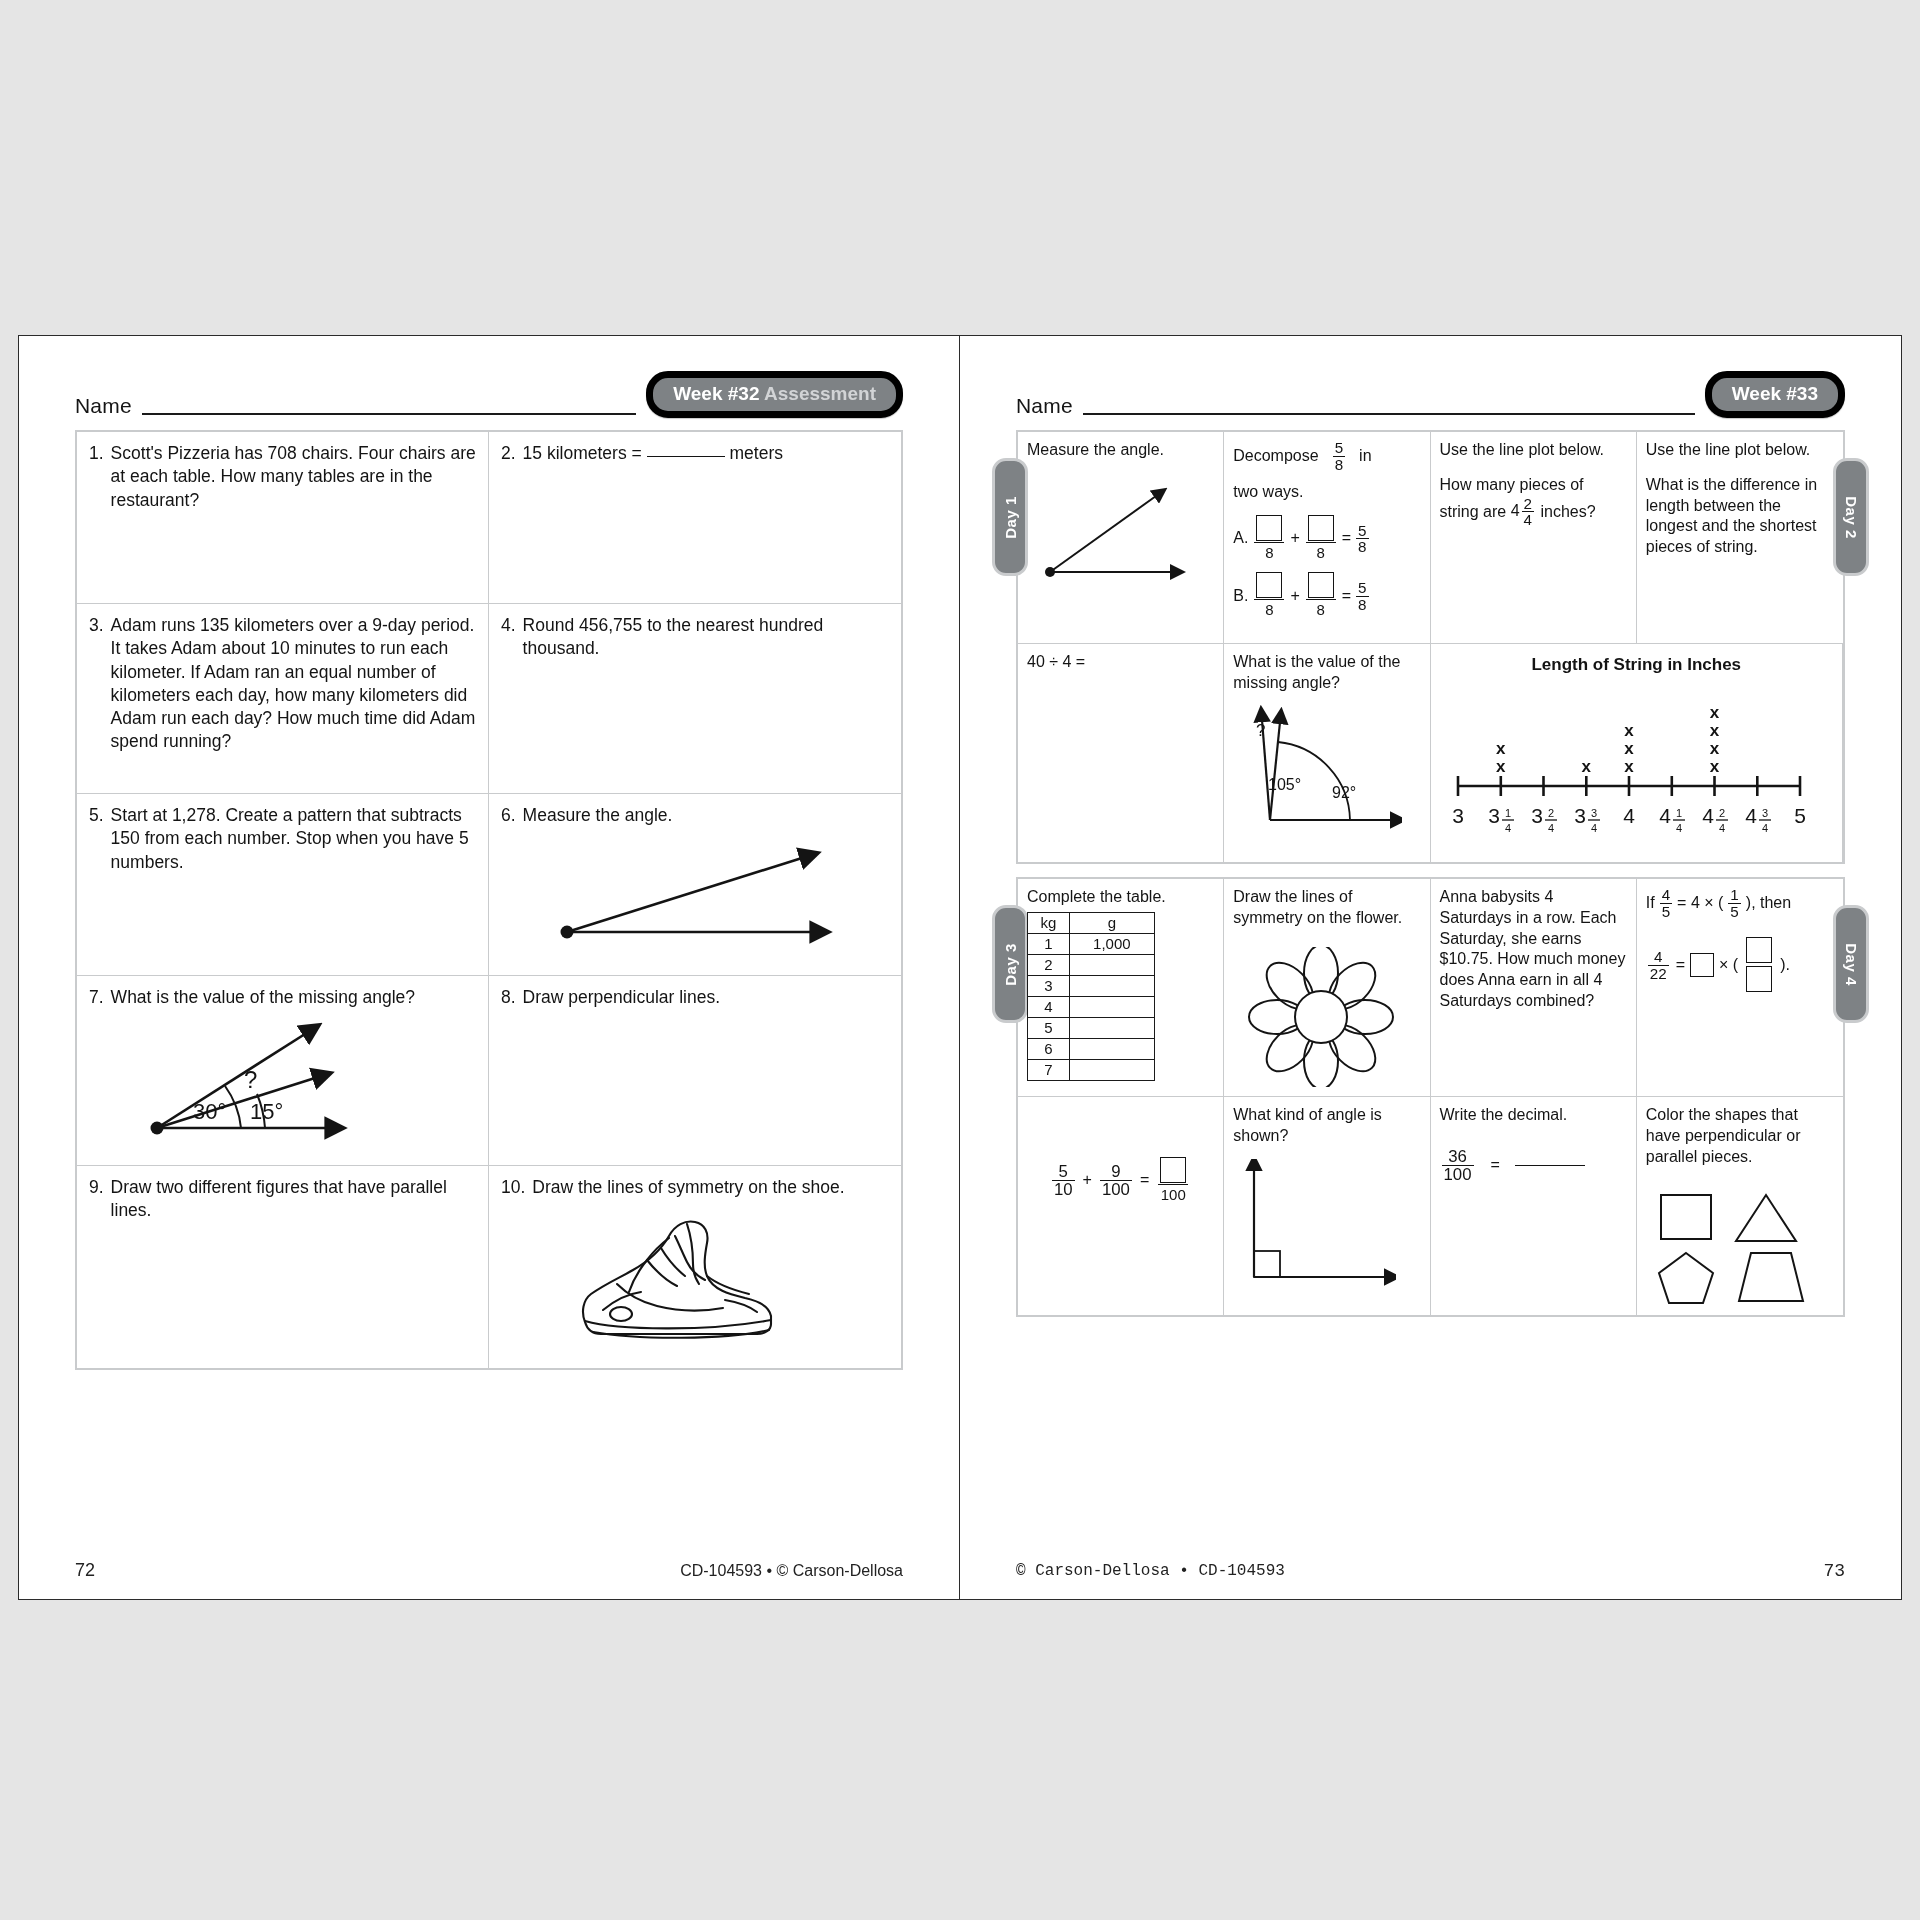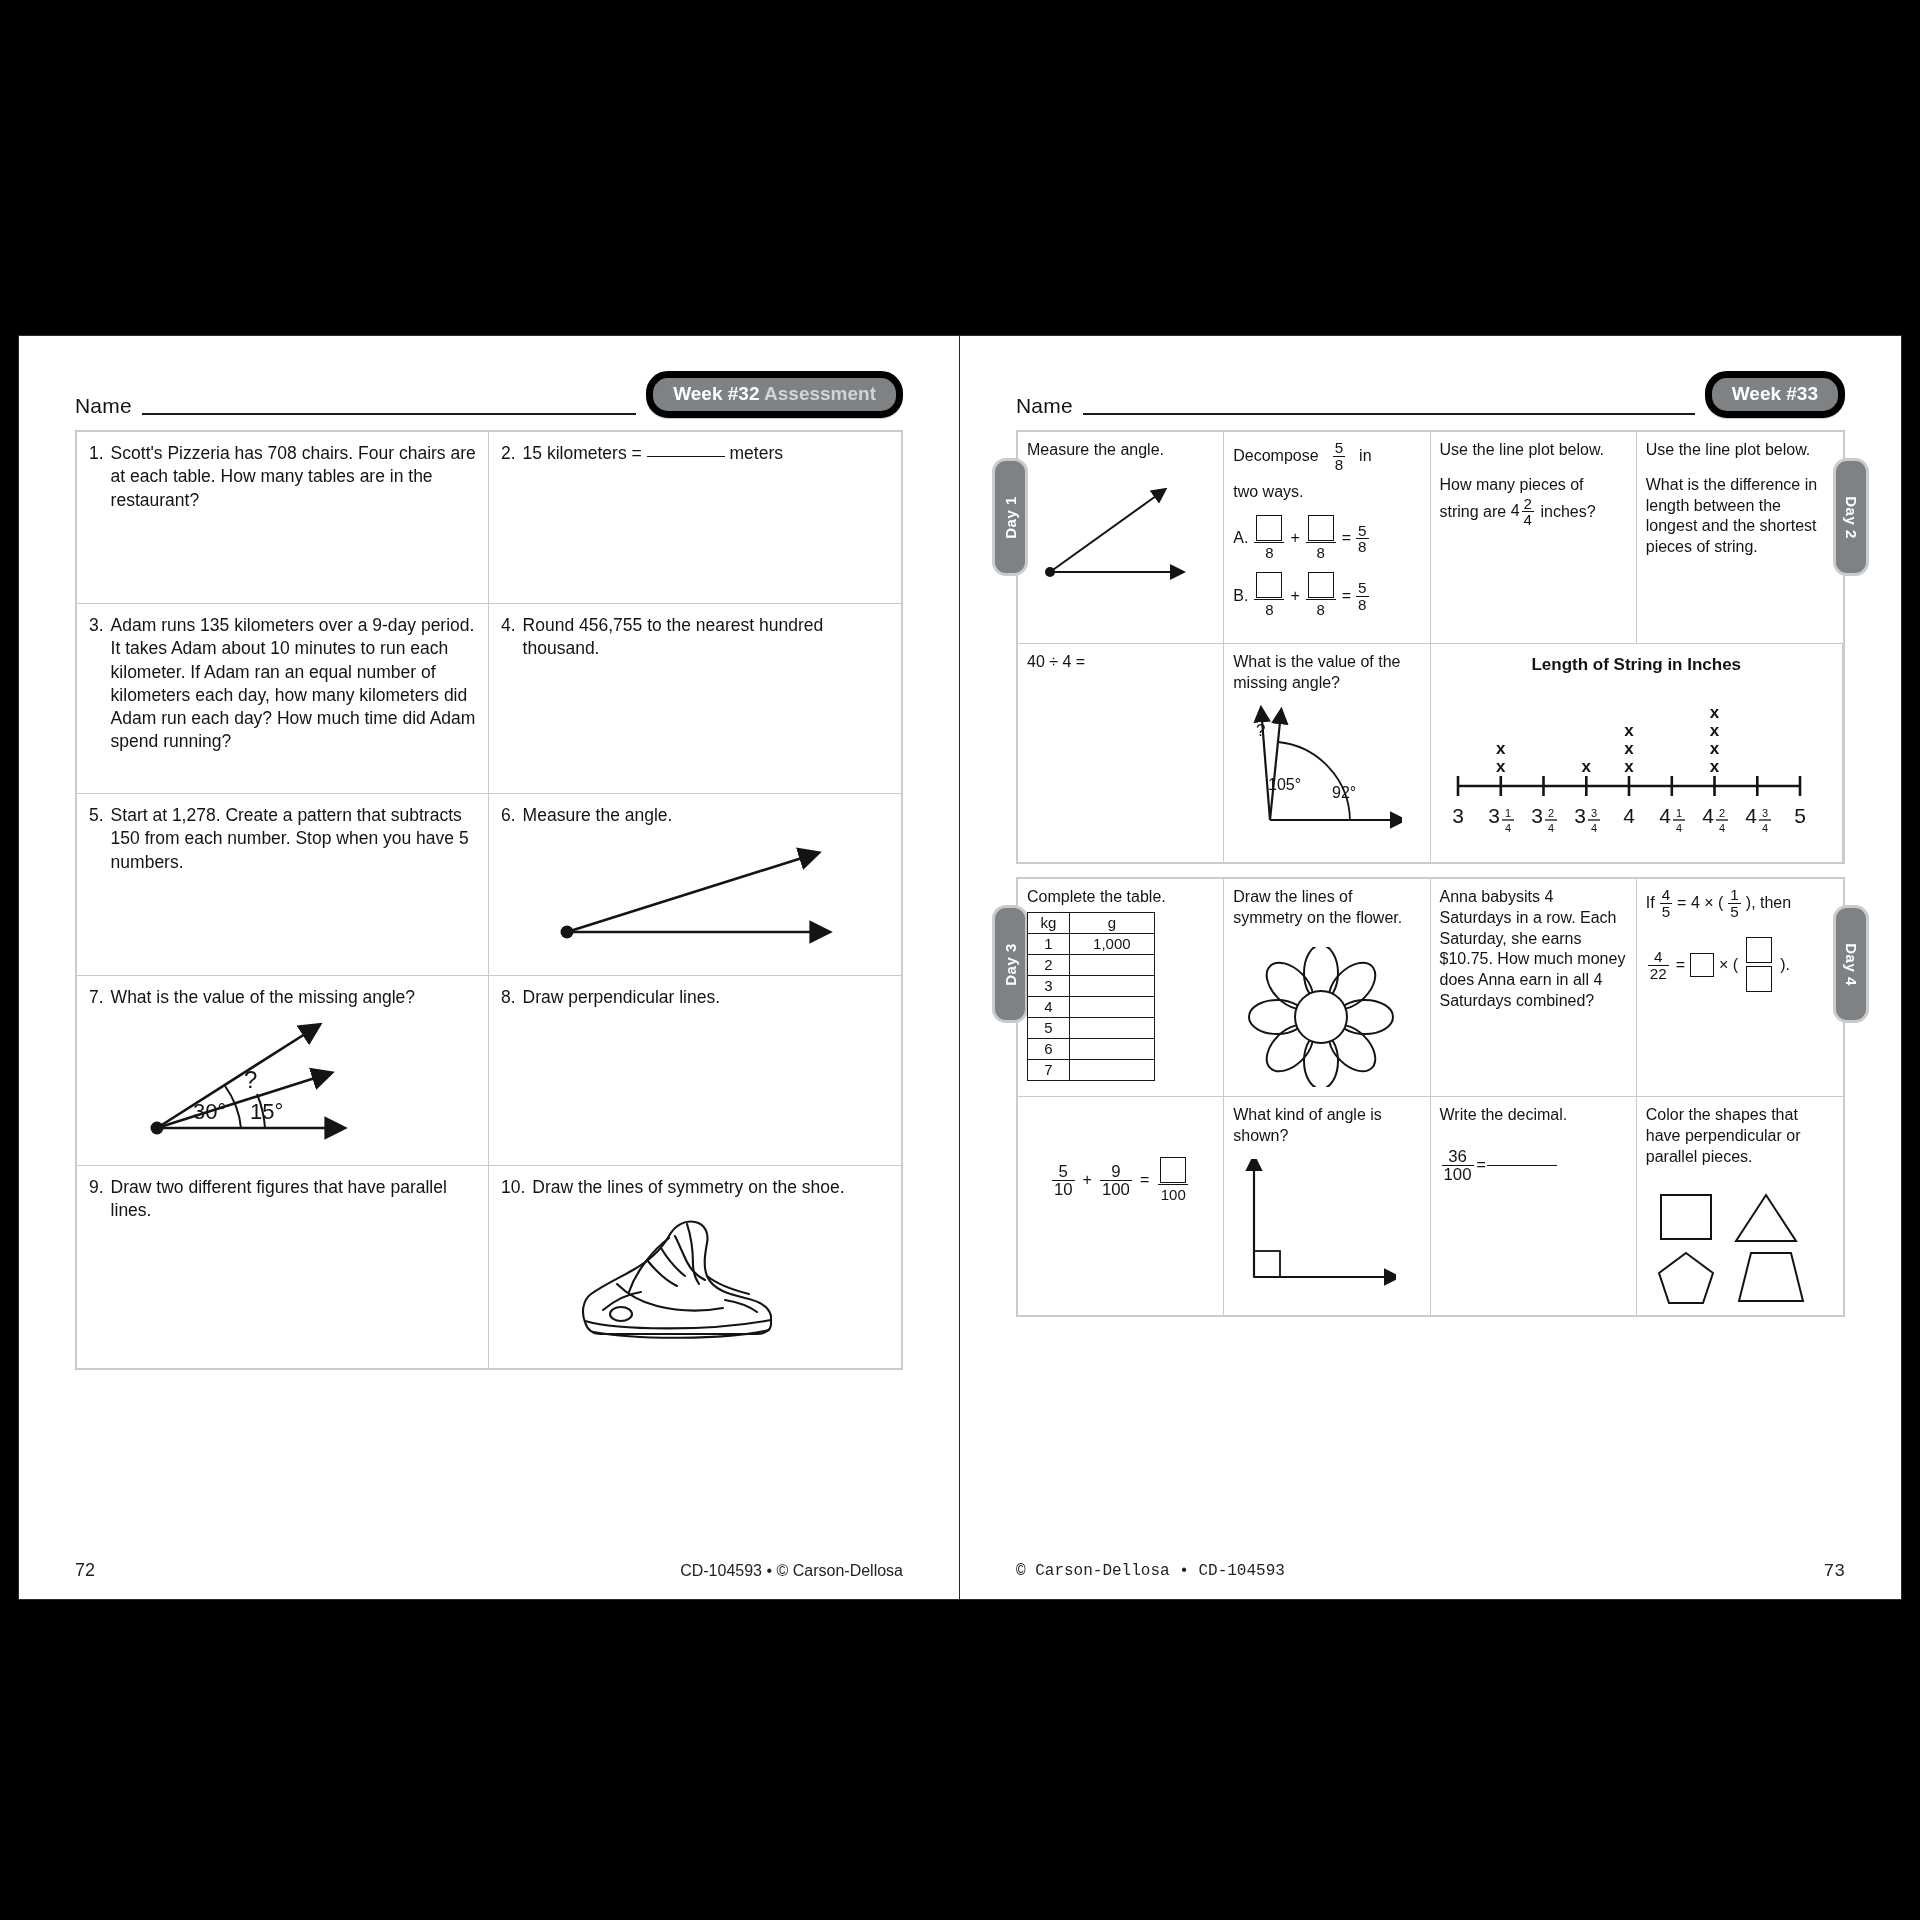--- a/index.html
+++ b/index.html
@@ -5,21 +5,21 @@
   * { box-sizing: border-box; }
   html, body {
     margin: 0; padding: 0;
     width: 1920px; height: 1920px;
     background: #ffffff;
     font-family: "Liberation Sans", sans-serif;
   }
   #page {
     position: relative;
     width: 1920px; height: 1920px;
-    background: #000000;
+    background: #e5e5e5;
     overflow: hidden;
   }
 
   
   .spread {
     position: absolute;
     left: 18px; top: 335px;
     width: 1884px; height: 1265px;
     border: 1.5px solid #2b2b2b;
     background: #fff;
@@ -733,21 +733,21 @@
                   </marker>
                 </defs>
                 <line x1="18" y1="118" x2="18" y2="10" stroke="#141414" stroke-width="2.2" marker-end="url(#ah5)"></line>
                 <line x1="18" y1="118" x2="150" y2="118" stroke="#141414" stroke-width="2.2" marker-end="url(#ah5)"></line>
                 <rect x="18" y="92" width="26" height="26" stroke="#141414" stroke-width="1.8" fill="none"></rect>
               </svg>
             </div>
 
             <div class="dcell r4 lastrow">
               <div>Write the decimal.</div>
-              <div style="display:flex; align-items:center; gap:1px; margin-top:22px;">
+              <div style="display:flex; align-items:center; gap:15px; margin-top:22px;">
                 <span class="frac" style="font-size:1.05em;">
                     <span class="num">36</span>
                     <span class="den">100</span>
                   </span>
                 <span>=</span>
                 <span class="ansblank"></span>
               </div>
             </div>
 
             <div class="dcell r4 lastrow">

